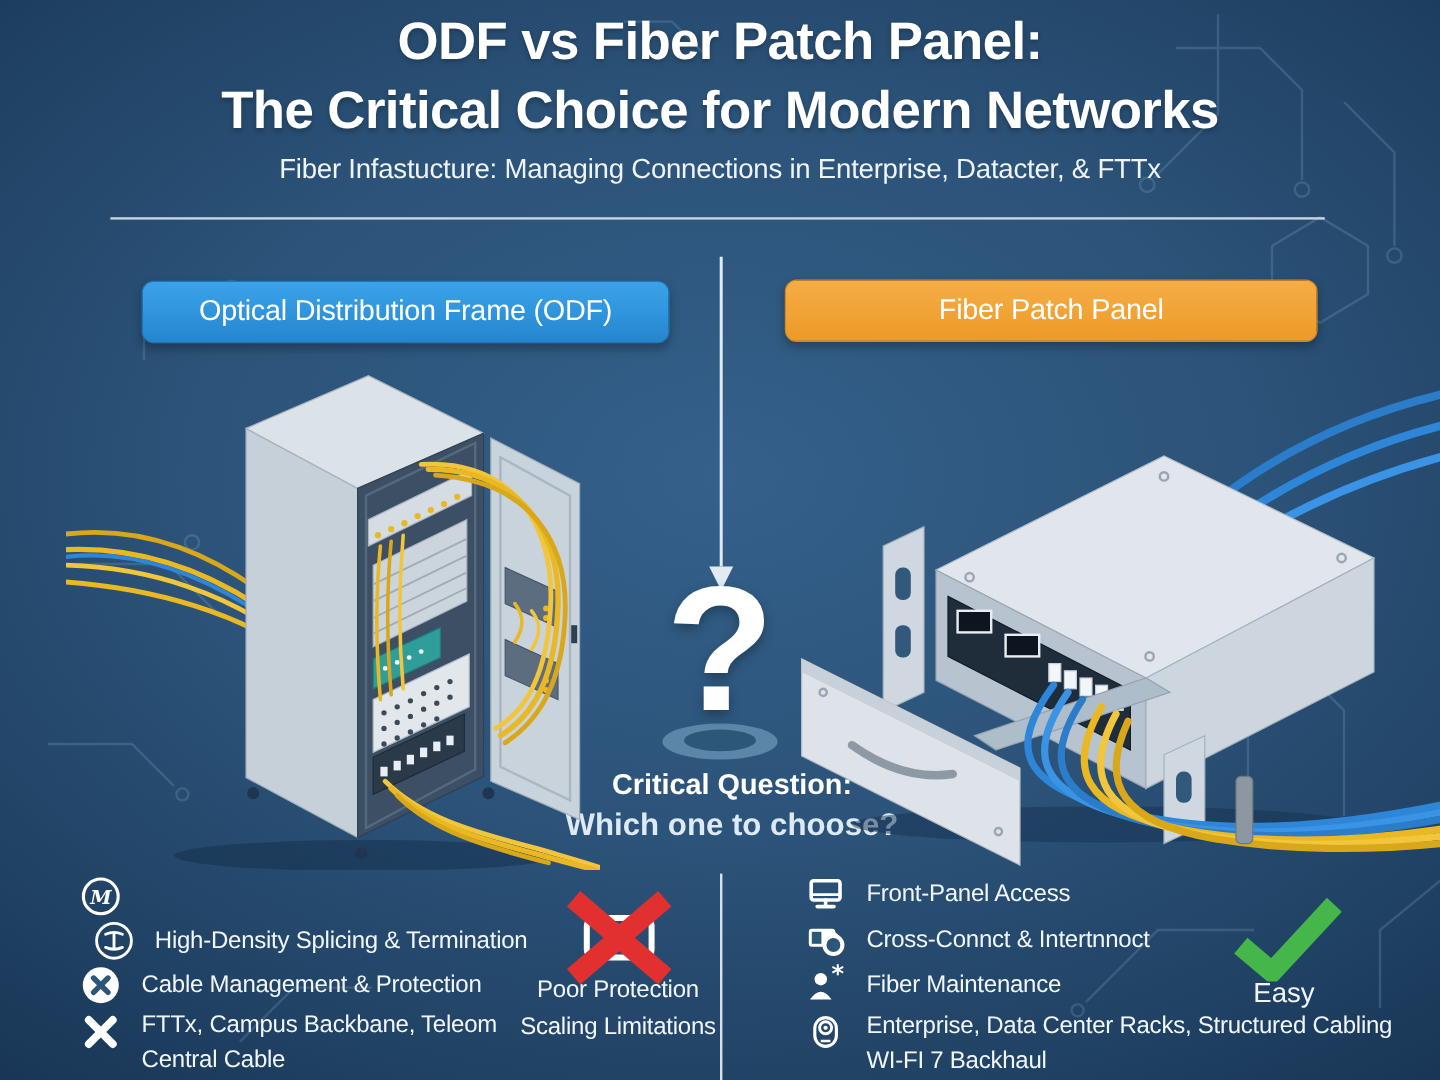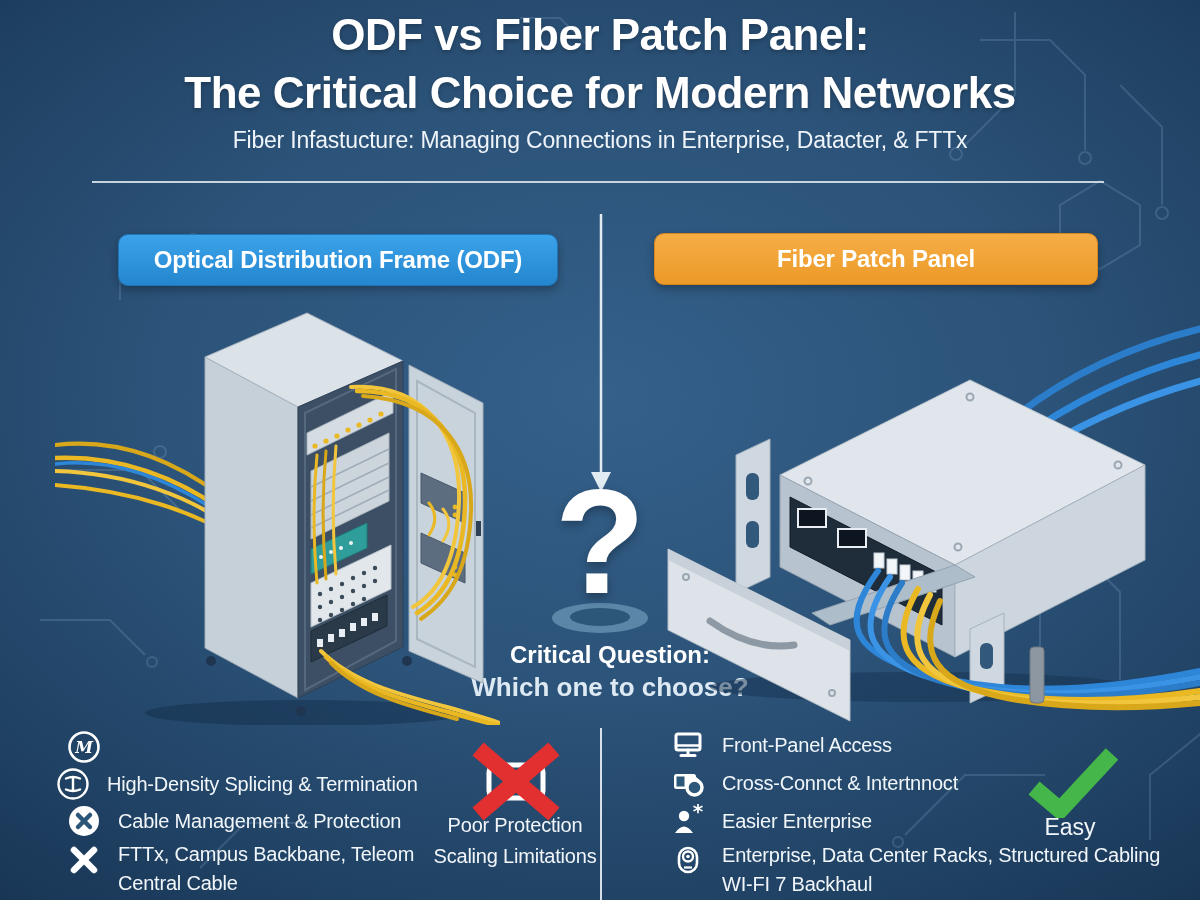--- a/index.html
+++ b/index.html
@@ -15,21 +15,21 @@
     font-size:44px;font-weight:700;line-height:58px;letter-spacing:-0.5px;
     text-shadow:0 2px 4px rgba(0,0,0,.25);
   }
   .subtitle{
     position:absolute;left:0;top:127px;width:1200px;text-align:center;color:#eef4f9;
     font-size:23px;font-weight:400;letter-spacing:-0.2px;
   }
   .hr{position:absolute;left:92px;top:181px;width:1012px;height:2px;background:#d9e3ec;opacity:.9;}
   .badge{
     position:absolute;height:50px;border-radius:10px;display:flex;align-items:center;justify-content:center;
-    color:#fff;font-size:24px;font-weight:700;letter-spacing:-0.2px;
+    color:#fff;font-size:24px;font-weight:400;letter-spacing:-0.2px;
     box-shadow:0 4px 8px rgba(0,0,0,.28);
   }
   .badge-left{left:118px;top:234px;width:438px;background:linear-gradient(#3ba3ea,#2486ce);border:1px solid #1d74b6;}
   .badge-right{left:654px;top:233px;width:442px;background:linear-gradient(#f6ad45,#ec9a28);border:1px solid #d8861c;}
   .center-arrow{position:absolute;left:585px;top:210px;width:32px;height:290px;}
   .qmark{
     position:absolute;left:520px;top:462px;width:160px;text-align:center;color:#fff;
     font-size:148px;font-weight:700;line-height:160px;text-shadow:0 4px 10px rgba(0,0,0,.3);
   }
   .qsplash{position:absolute;left:545px;top:600px;width:110px;height:36px;}
@@ -269,21 +269,21 @@
   </svg>
 
   <div class="feature-row" style="left:66px;top:729px;">
     <span class="ficon">
       <svg width="36" height="36" viewBox="0 0 36 36">
         <circle cx="18" cy="18" r="14.5" fill="none" stroke="#fff" stroke-width="2.6"></circle>
         <text x="18" y="24" text-anchor="middle" font-family="DejaVu Serif, serif" font-style="italic" font-weight="700" font-size="16" fill="#fff">M</text>
       </svg>
     </span>
   </div>
-  <div class="feature-row" style="left:55px;top:766px;">
+  <div class="feature-row" style="left:77px;top:766px;">
     <span class="ficon">
       <svg width="36" height="36" viewBox="0 0 36 36" stroke="#fff" stroke-width="2.4" fill="none" stroke-linecap="round">
         <circle cx="18" cy="18" r="14.5"></circle>
         <path d="M11,12.5 q7,-3 14,0"></path>
           <path d="M11,23.5 q7,3 14,0"></path>
           <line x1="18" y1="12" x2="18" y2="24"></line>
       </svg>
     </span>
     <span class="ftext left-text">High-Density Splicing &amp; Termination</span>
   </div>
@@ -346,21 +346,21 @@
     <span class="ftext right-text">Cross-Connct &amp; Intertnnoct</span>
   </div>
   <div class="feature-row" style="left:670px;top:803px;">
     <span class="ficon">
       <svg width="36" height="36" viewBox="0 0 36 36">
         <circle cx="14" cy="13" r="5.2" fill="#fff"></circle>
         <path d="M5,30 Q14,17 23,30 Z" fill="#fff"></path>
         <text x="28" y="15" text-anchor="middle" font-size="20" font-weight="700" fill="#fff" font-family="DejaVu Sans, sans-serif">*</text>
       </svg>
     </span>
-    <span class="ftext right-text">Easier Enterprise</span>
+    <span class="ftext right-text">Fiber Maintenance</span>
   </div>
   <div class="feature-row multiline" style="left:670px;top:841px;">
     <span class="ficon">
       <svg width="36" height="36" viewBox="0 0 36 36" stroke="#fff" fill="none">
         <rect x="9" y="5" width="18" height="24" rx="9" stroke-width="2.6"></rect>
         <circle cx="18" cy="13.5" r="5" stroke-width="2.4"></circle>
         <circle cx="18" cy="13.5" r="1.8" fill="#fff" stroke="none"></circle>
         <line x1="14" y1="24.5" x2="22" y2="24.5" stroke-width="2.2"></line>
       </svg>
     </span>

